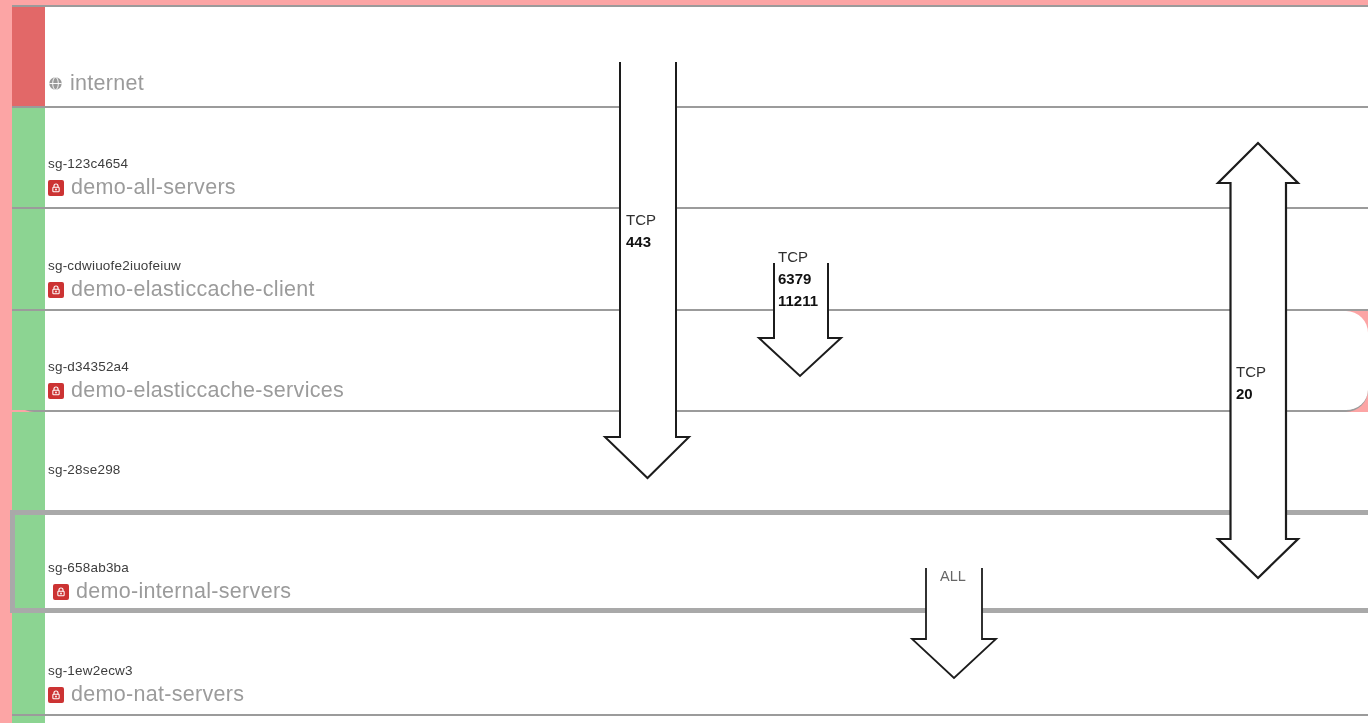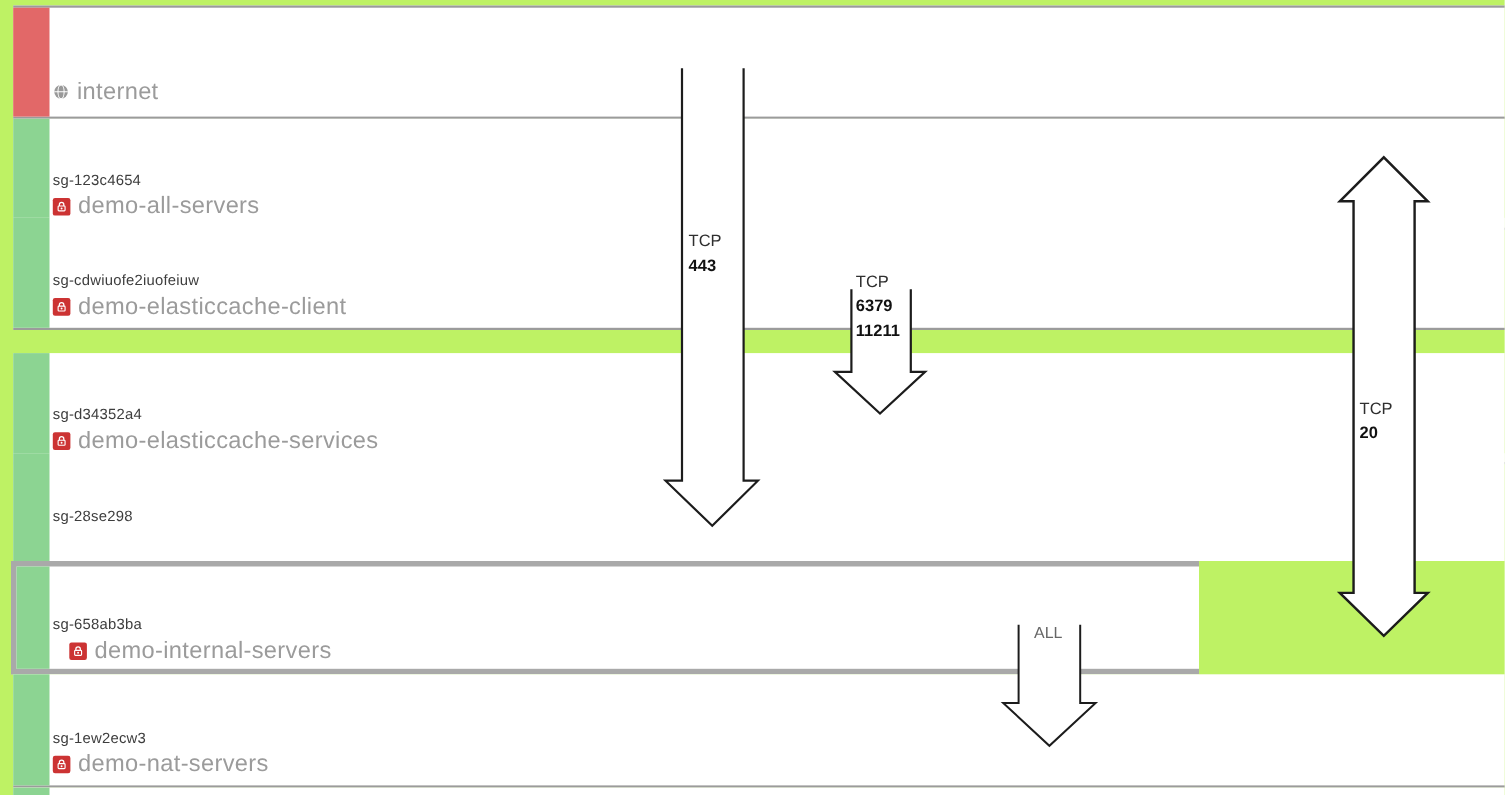--- a/index.html
+++ b/index.html
@@ -1,28 +1,28 @@
 <!DOCTYPE html>
 <html><head>
 <meta charset="utf-8">
 <style>
   * { margin: 0; padding: 0; box-sizing: border-box; }
   html, body { width: 1368px; height: 723px; background: #ffffff; overflow: hidden;
     font-family: "Liberation Sans", sans-serif; }
-  #canvas { position: relative; width: 1368px; height: 723px; background: #bef264; }
+  #canvas { position: relative; width: 1368px; height: 723px; background: #fca5a5; }
 
   .lane { position: absolute; left: 12px; width: 1356px; background: #fff;
     border-bottom: 2px solid #9b9b9b; }
   .lane-first { border-top: 2px solid #9b9b9b; }
   .lane-nobottom { border-bottom: none; }
   .lane-bar { position: absolute; left: 0; top: 0; bottom: 0; width: 33px; }
   .bar-red { background: #e26868; }
   .bar-green { background: #8cd492; }
 
-  .lane-selected { left: 10px; width: 1080px; border: 5px solid #a9a9a9; border-right: none; }
+  .lane-selected { left: 10px; width: 1358px; border: 5px solid #a9a9a9; border-right: none; }
   .lane-selected .lane-bar { width: 30px; }
 
   .sg-id { position: absolute; left: 36px; bottom: 36px; font-size: 13.5px; color: #3d3d3d;
     letter-spacing: 0.2px; }
   .name-row { position: absolute; left: 36px; bottom: 7px; display: flex; align-items: center; gap: 7px; }
   .lane-name { font-size: 21.5px; color: #9b9b9b; letter-spacing: 0.3px; }
   .lock-badge { width: 16px; height: 16px; background: #cc3333; border-radius: 2px;
     display: inline-flex; align-items: center; justify-content: center; flex: 0 0 auto; }
   .globe { width: 15px; height: 15px; flex: 0 0 auto; }
 
@@ -59,36 +59,36 @@
         <svg width="12" height="12" viewBox="0 0 16 16">
           <path d="M5.3,7 V5.4 a2.7,2.7 0 0 1 5.4,0 V7" fill="none" stroke="#fff" stroke-width="1.5"></path>
           <rect x="3.8" y="7" width="8.4" height="6" rx="1" fill="none" stroke="#fff" stroke-width="1.4"></rect>
           <circle cx="8" cy="10" r="1.2" fill="#fff"></circle>
         </svg>
       </span>
       <span class="lane-name">demo-all-servers</span>
     </div>
   </div>
 
-  <div class="lane" style="top:198px; height:102px;">
+  <div class="lane" style="top:209px; height:102px;">
     <div class="lane-bar bar-green"></div>
     <div class="sg-id">sg-cdwiuofe2iuofeiuw</div>
     <div class="name-row">
       <span class="lock-badge">
         <svg width="12" height="12" viewBox="0 0 16 16">
           <path d="M5.3,7 V5.4 a2.7,2.7 0 0 1 5.4,0 V7" fill="none" stroke="#fff" stroke-width="1.5"></path>
           <rect x="3.8" y="7" width="8.4" height="6" rx="1" fill="none" stroke="#fff" stroke-width="1.4"></rect>
           <circle cx="8" cy="10" r="1.2" fill="#fff"></circle>
         </svg>
       </span>
       <span class="lane-name">demo-elasticcache-client</span>
     </div>
   </div>
 
-  <div class="lane" style="top:321px; height:101px;">
+  <div class="lane" style="top:311px; height:101px;border-radius:22px;">
     <div class="lane-bar bar-green"></div>
     <div class="sg-id">sg-d34352a4</div>
     <div class="name-row">
       <span class="lock-badge">
         <svg width="12" height="12" viewBox="0 0 16 16">
           <path d="M5.3,7 V5.4 a2.7,2.7 0 0 1 5.4,0 V7" fill="none" stroke="#fff" stroke-width="1.5"></path>
           <rect x="3.8" y="7" width="8.4" height="6" rx="1" fill="none" stroke="#fff" stroke-width="1.4"></rect>
           <circle cx="8" cy="10" r="1.2" fill="#fff"></circle>
         </svg>
       </span>
@@ -97,21 +97,21 @@
   </div>
 
   <div class="lane lane-nobottom" style="top:412px; height:98px;">
     <div class="lane-bar bar-green"></div>
     <div class="sg-id" style="bottom:33px;margin-top:40px;">sg-28se298</div>
   </div>
 
   <div class="lane lane-selected lane-nobottom" style="top:510px; height:103px;">
     <div class="lane-bar bar-green"></div>
     <div class="sg-id" style="left:33px; bottom:33px;">sg-658ab3ba</div>
-    <div class="name-row" style="left:48px; bottom:4px;">
+    <div class="name-row" style="left:38px; bottom:4px;">
       <span class="lock-badge">
         <svg width="12" height="12" viewBox="0 0 16 16">
           <path d="M5.3,7 V5.4 a2.7,2.7 0 0 1 5.4,0 V7" fill="none" stroke="#fff" stroke-width="1.5"></path>
           <rect x="3.8" y="7" width="8.4" height="6" rx="1" fill="none" stroke="#fff" stroke-width="1.4"></rect>
           <circle cx="8" cy="10" r="1.2" fill="#fff"></circle>
         </svg>
       </span>
       <span class="lane-name">demo-internal-servers</span>
     </div>
   </div>

